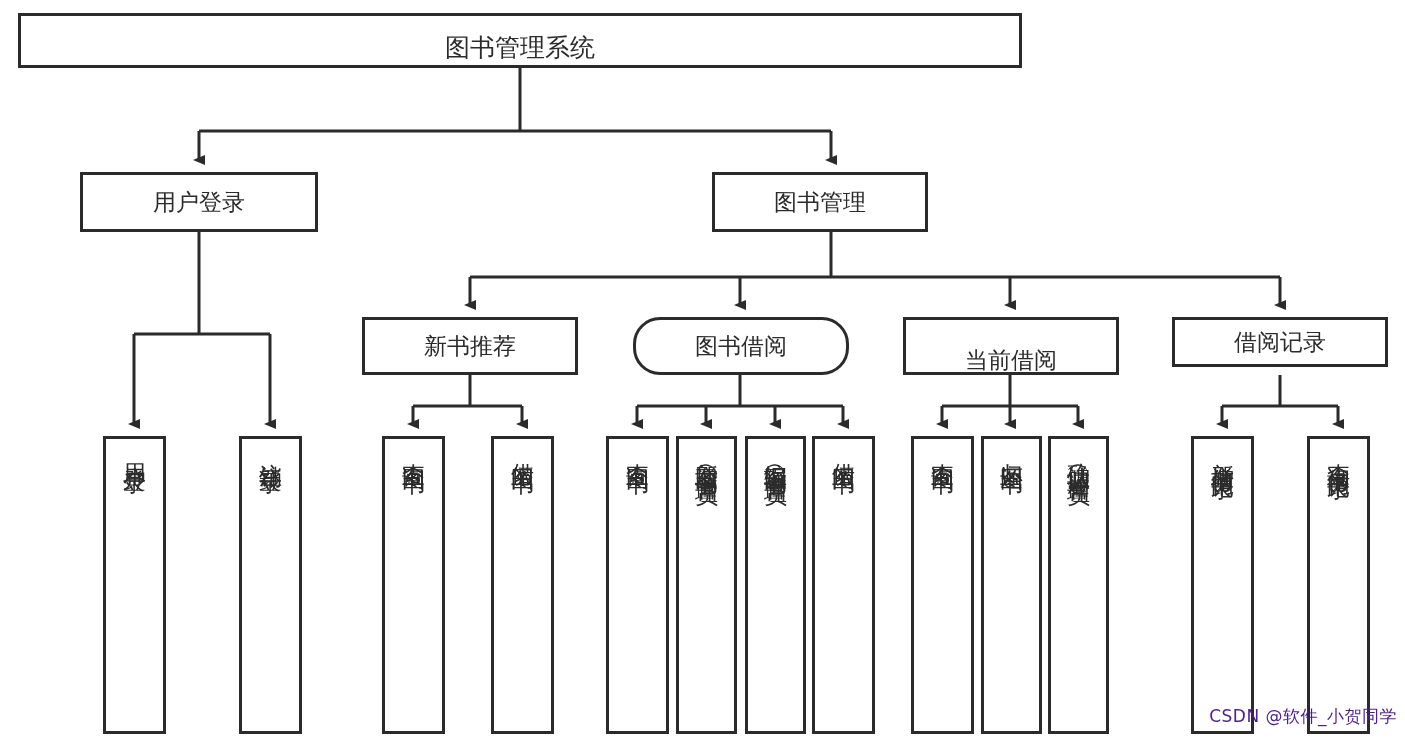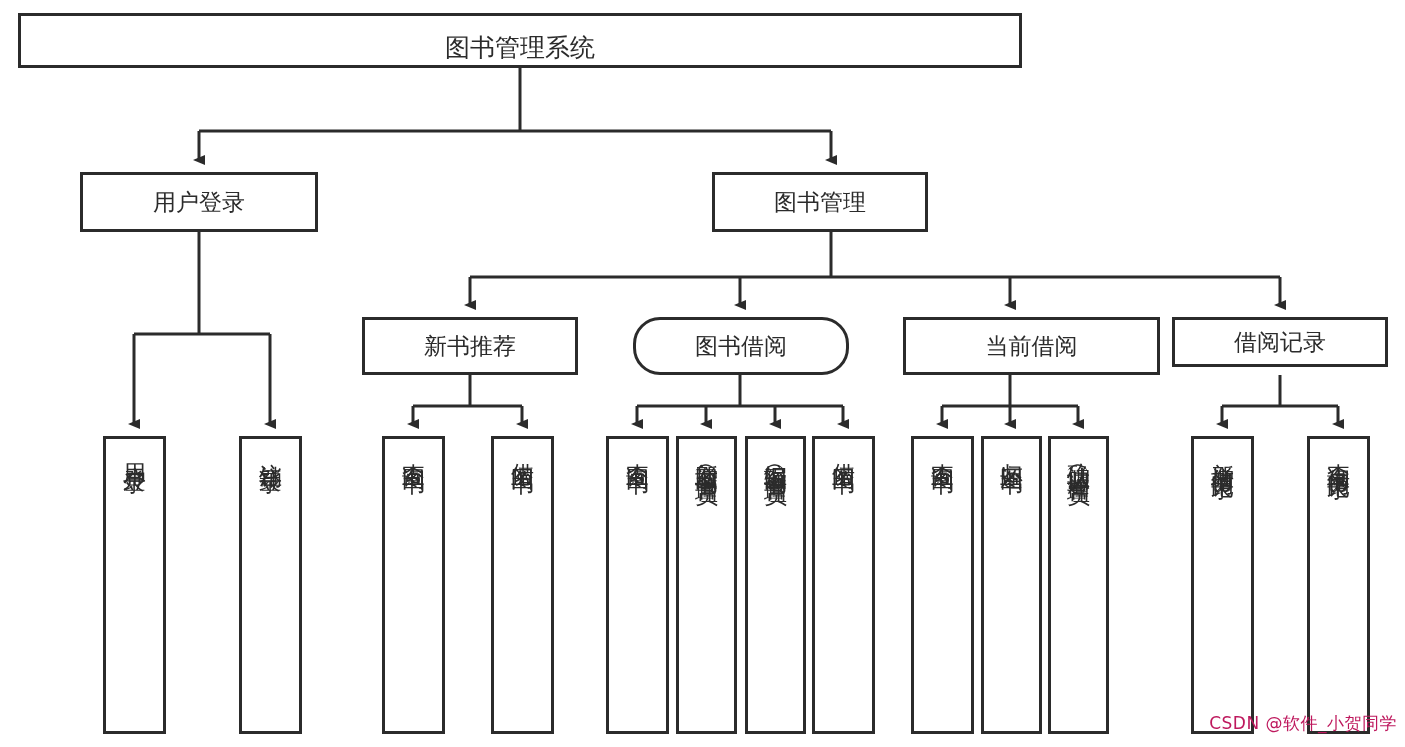--- a/index.html
+++ b/index.html
@@ -60,23 +60,23 @@
     writing-mode: vertical-rl;
     text-orientation: upright;
     font-size: 23px;
     letter-spacing: 3px;
     line-height: 1;
     white-space: nowrap;
   }
   .watermark {
     position: absolute;
     right: 8px;
-    bottom: 12px;
+    bottom: 19px;
     font-size: 17px;
-    color: #be185d;
+    color: #4c1d95;
     letter-spacing: 0.5px;
     white-space: nowrap;
   }
 </style>
 </head>
 <body>
 
 <div id="canvas">
 
   <svg class="wires" viewBox="0 0 1405 747">
@@ -139,21 +139,21 @@
   <div class="node level1" style="left:712px; top:172px; width:216px; height:60px;">
     <span class="label">图书管理</span>
   </div>
 
   <div class="node level2" style="left:362px; top:317px; width:216px; height:58px;">
     <span class="label">新书推荐</span>
   </div>
   <div class="node level2" style="left:633px; top:317px; width:216px; height:58px;border-radius:27px;">
     <span class="label">图书借阅</span>
   </div>
-  <div class="node level2" style="left:903px; top:317px; width:257px; height:58px;">
+  <div class="node level2" style="left:903px; top:317px; width:216px; height:58px;align-items:flex-end;">
     <span class="label">当前借阅</span>
   </div>
   <div class="node level2" style="left:1172px; top:317px; width:216px; height:50px;">
     <span class="label">借阅记录</span>
   </div>
 
   <div class="node leaf" style="left:103px; top:436px; width:63px; height:298px;">
     <span class="label">用户登录</span>
   </div>
   <div class="node leaf" style="left:239px; top:436px; width:63px; height:298px;">

